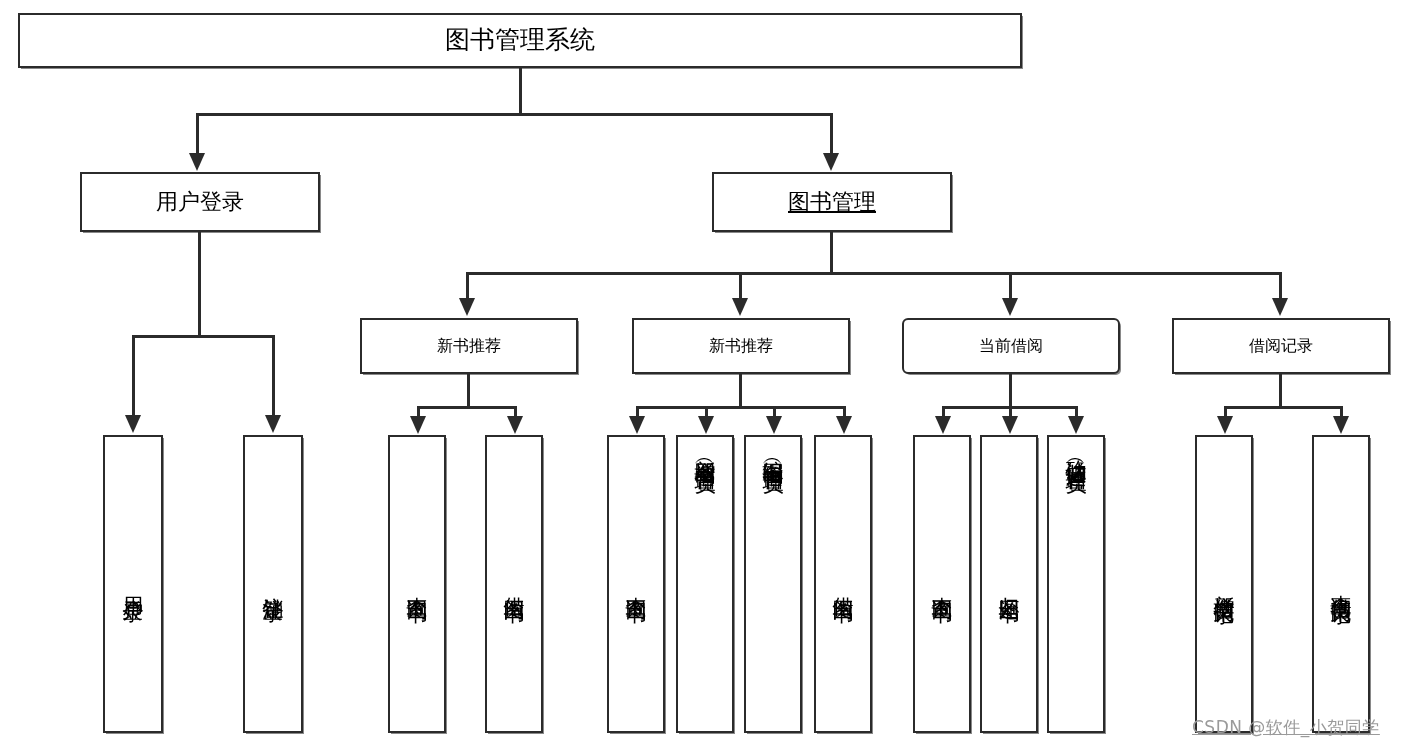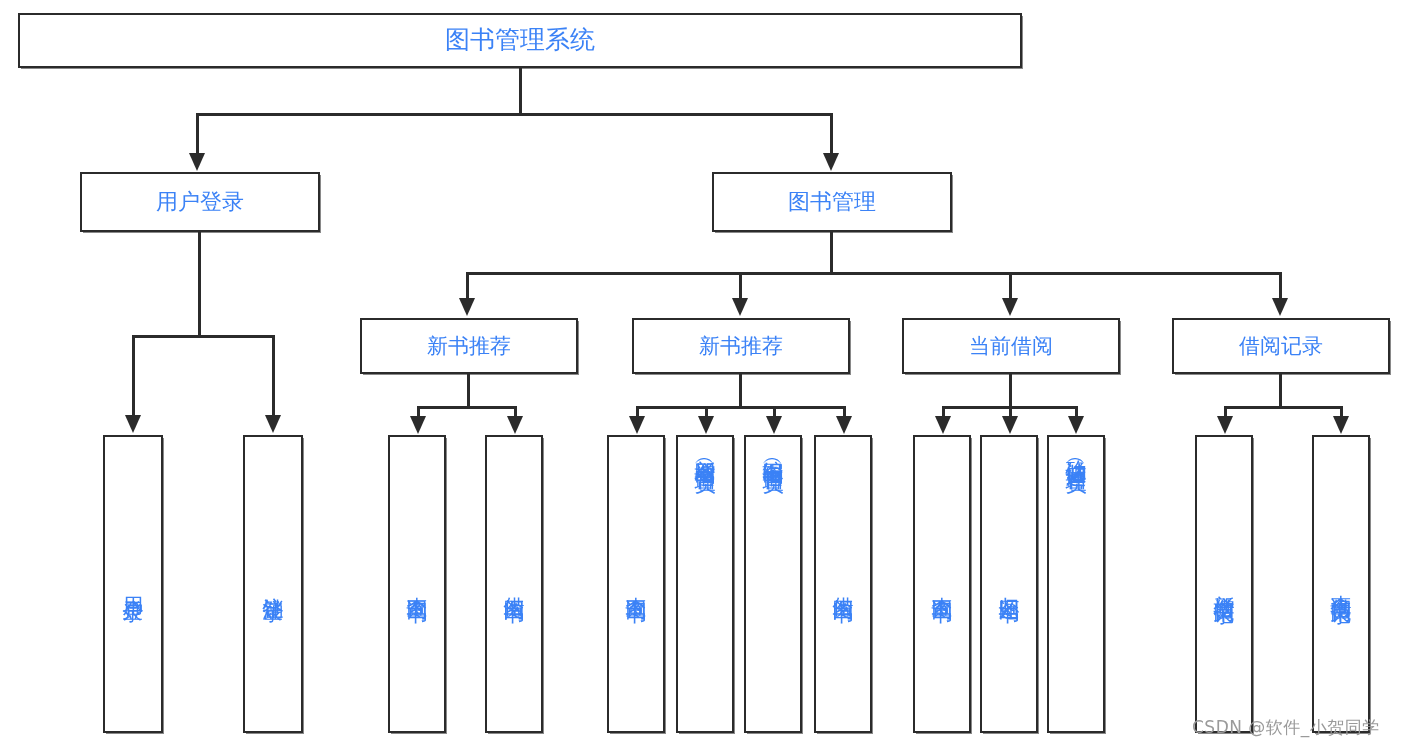--- a/index.html
+++ b/index.html
@@ -23,25 +23,25 @@
   .node {
     position: absolute;
     box-sizing: border-box;
     background: #ffffff;
     border: 2px solid #2b2b2b;
     box-shadow: 2px 2px 0 -1px rgba(40,40,40,0.55);
     display: flex;
     align-items: center;
     justify-content: center;
     line-height: 1.05;
-    color: #3b82f6;
+    color: #000000;
   }
   .node.root      { font-size: 25px; }
   .node.level2    { font-size: 22px; }
-  .node.level3    { font-size: 21px; }
+  .node.level3    { font-size: 16px; }
 
   
   .node.leaf {
     font-size: 21px;
     writing-mode: vertical-rl;
     text-orientation: upright;
     letter-spacing: 2px;
     padding: 6px 0;
     align-items: center;
     justify-content: center;
@@ -87,21 +87,21 @@
 
   <div class="hline" style="left:196px; top:113px; width:637px;"></div>
 
   <div class="vline" style="left:196px; top:113px; height:42px;"></div>
   <div class="arrow" style="left:189px; top:153px;"></div>
   <div class="vline" style="left:830px; top:113px; height:42px;"></div>
   <div class="arrow" style="left:823px; top:153px;"></div>
 
   <div class="node level2" style="left:80px; top:172px; width:240px; height:60px;">用户登录</div>
 
-  <div class="node level2" style="left:712px; top:172px; width:240px; height:60px;">图书管理</div>
+  <div class="node level2" style="left:712px; top:172px; width:240px; height:60px;text-decoration:underline;">图书管理</div>
 
   <div class="vline" style="left:198px; top:232px; height:103px;"></div>
   <div class="hline" style="left:133px; top:335px; width:142px;"></div>
   <div class="vline" style="left:132px; top:335px; height:82px;"></div>
   <div class="arrow" style="left:125px; top:415px;"></div>
   <div class="vline" style="left:272px; top:335px; height:82px;"></div>
   <div class="arrow" style="left:265px; top:415px;"></div>
 
   <div class="vline" style="left:830px; top:232px; height:40px;"></div>
   <div class="hline" style="left:466px; top:272px; width:814px;"></div>
@@ -111,21 +111,21 @@
   <div class="arrow" style="left:732px; top:298px;"></div>
   <div class="vline" style="left:1009px; top:272px; height:28px;"></div>
   <div class="arrow" style="left:1002px; top:298px;"></div>
   <div class="vline" style="left:1279px; top:272px; height:28px;"></div>
   <div class="arrow" style="left:1272px; top:298px;"></div>
 
   <div class="node level3" style="left:360px; top:318px; width:218px; height:56px;">新书推荐</div>
 
   <div class="node level3" style="left:632px; top:318px; width:218px; height:56px;">新书推荐</div>
 
-  <div class="node level3" style="left:902px; top:318px; width:218px; height:56px;">当前借阅</div>
+  <div class="node level3" style="left:902px; top:318px; width:218px; height:56px;border-radius:6px;">当前借阅</div>
 
   <div class="node level3" style="left:1172px; top:318px; width:218px; height:56px;text-align:center;">借阅记录</div>
 
   <div class="vline" style="left:467px; top:374px; height:32px;"></div>
   <div class="hline" style="left:417px; top:406px; width:100px;"></div>
   <div class="vline" style="left:417px; top:406px; height:12px;"></div>
   <div class="arrow" style="left:410px; top:416px;"></div>
   <div class="vline" style="left:514px; top:406px; height:12px;"></div>
   <div class="arrow" style="left:507px; top:416px;"></div>
 
@@ -167,15 +167,15 @@
   <div class="node leaf toptext" style="left:744px; top:435px; width:58px; height:298px;">编辑图书（管理员）</div>
   <div class="node leaf" style="left:814px; top:435px; width:58px; height:298px;">借阅图书</div>
 
   <div class="node leaf" style="left:913px; top:435px; width:58px; height:298px;">查询图书</div>
   <div class="node leaf" style="left:980px; top:435px; width:58px; height:298px;">归还图书</div>
   <div class="node leaf toptext" style="left:1047px; top:435px; width:58px; height:298px;">确认归还（管理员）</div>
 
   <div class="node leaf" style="left:1195px; top:435px; width:58px; height:298px;">新增借阅记录</div>
   <div class="node leaf" style="left:1312px; top:435px; width:58px; height:298px;">查询借阅记录</div>
 
-  <div class="watermark" style="left:1192px; top:716px;">CSDN @软件_小贺同学</div>
+  <div class="watermark" style="left:1192px; top:716px;text-decoration:underline;">CSDN @软件_小贺同学</div>
 
 </div>
 
 </body></html>

